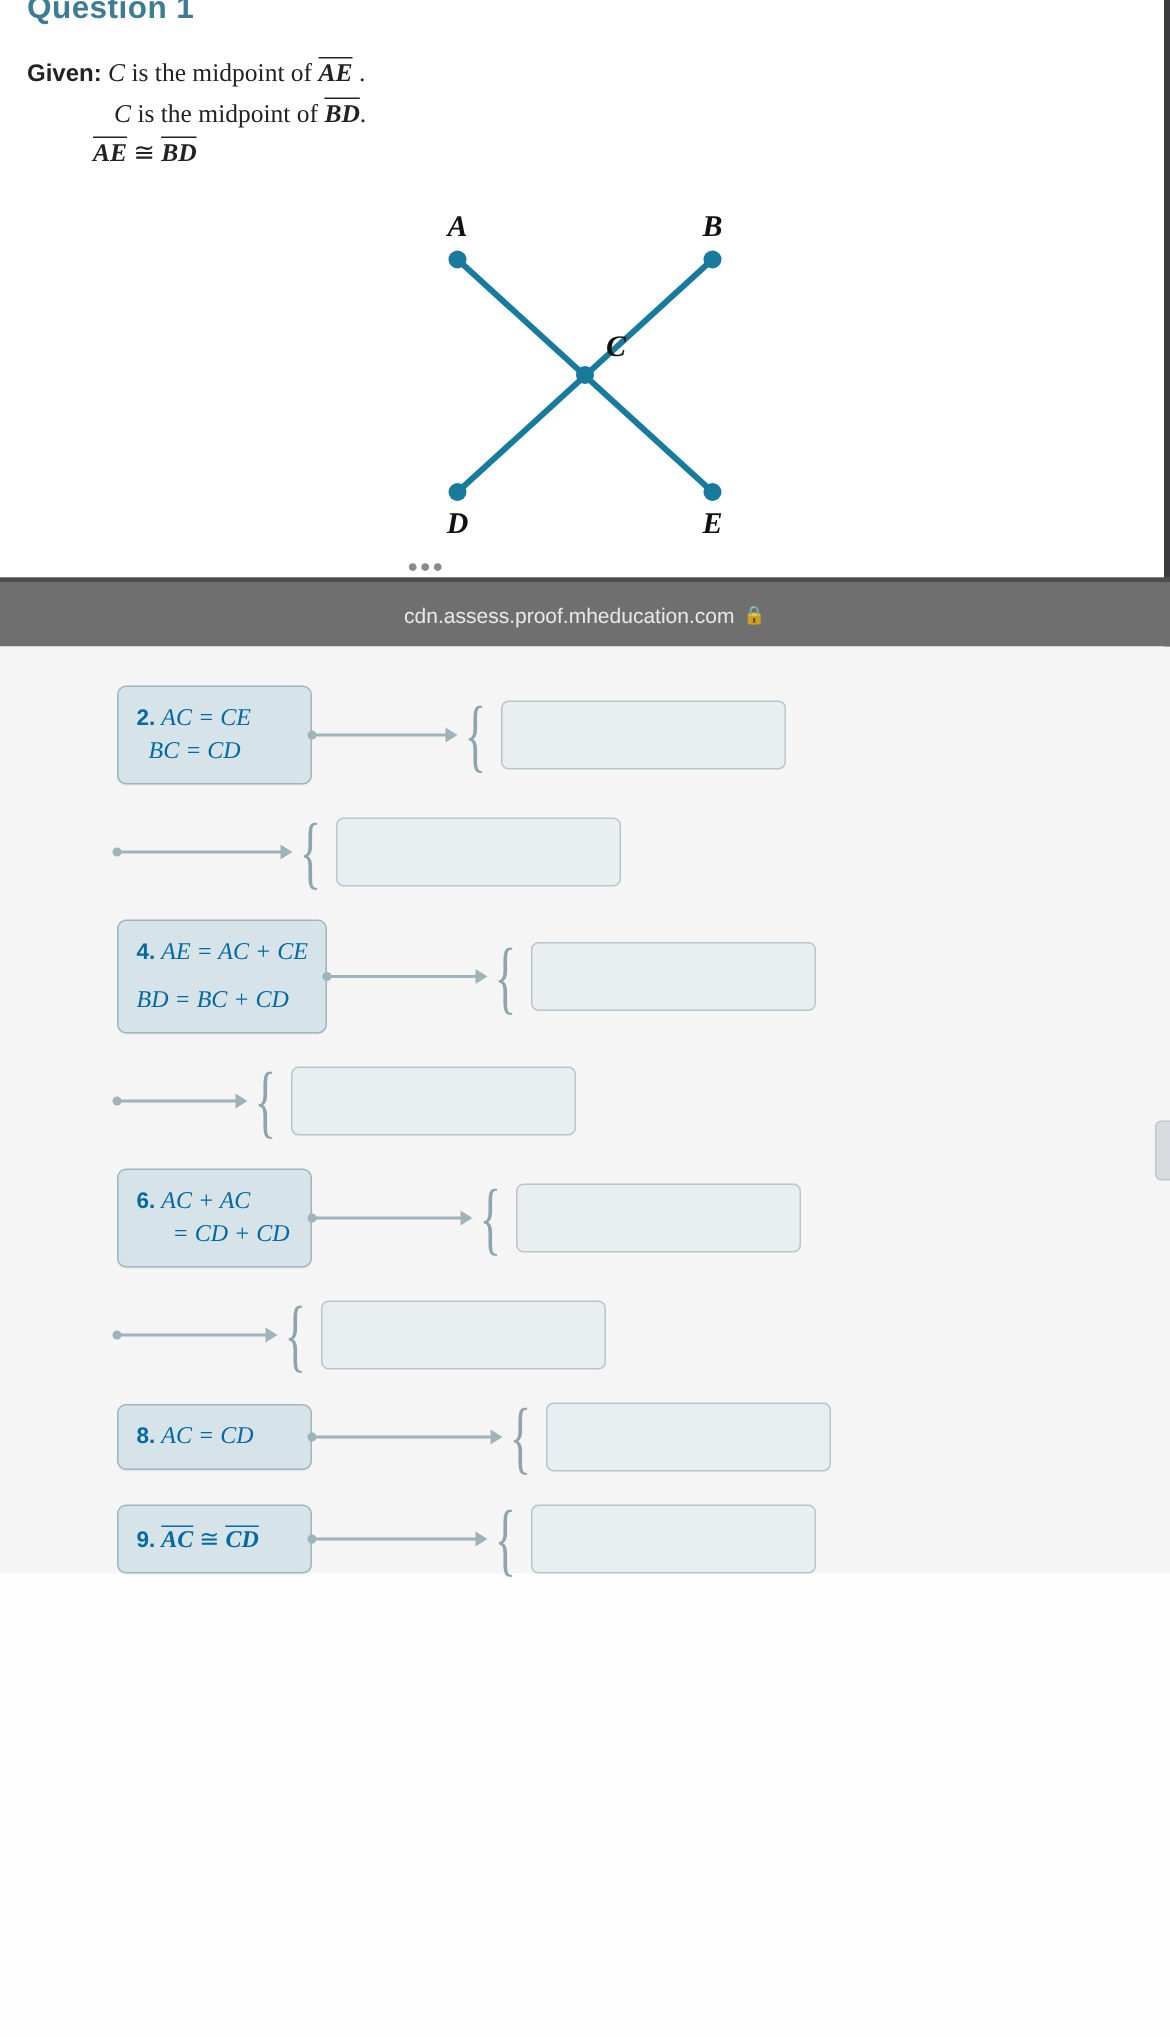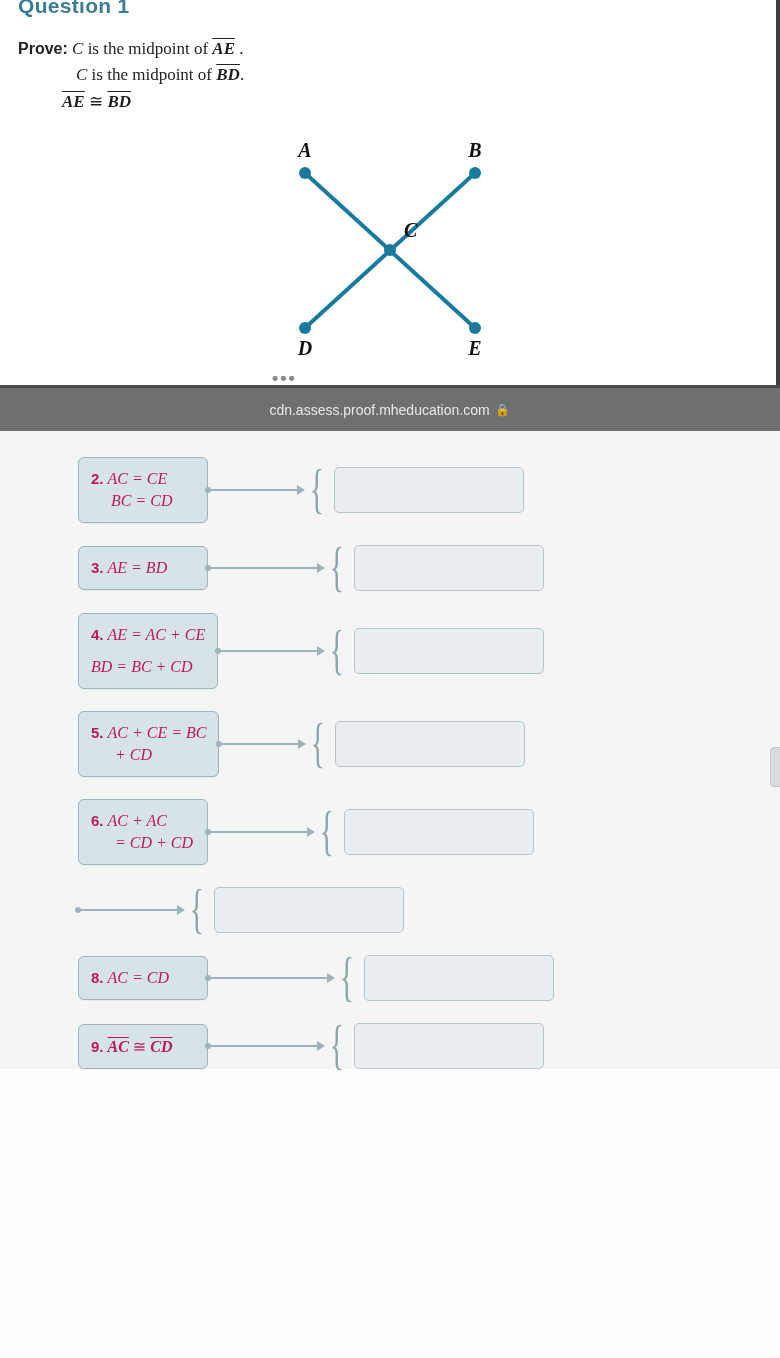--- a/index.html
+++ b/index.html
@@ -83,31 +83,31 @@
     align-items: center;
     margin-bottom: 22px;
   }
   .stmt {
     background: #d6e3e8;
     border: 1px solid #9db5bd;
     border-radius: 6px;
     padding: 12px 12px;
     font-family: "Times New Roman", serif;
     font-size: 16px;
-    color: #be185d;
+    color: #0369a1;
     min-width: 130px;
     box-shadow: 0 1px 0 rgba(0,0,0,0.04);
   }
   .stmt .num {
     font-family: Arial, Helvetica, sans-serif;
     font-weight: 700;
     font-size: 15px;
   }
   .stmt .line2 {
-    margin-left: 20px;
+    margin-left: 8px;
     margin-top: 4px;
   }
   .conn {
     height: 2px;
     background: #9fb3ba;
     flex: 0 0 auto;
     position: relative;
   }
   .conn::before {
     content: "";
@@ -164,21 +164,21 @@
 <body>
 
 <div class="right-edge"></div>
 
 <div class="upper">
   <div class="qtitle">Question 1</div>
 
 
   <div class="given-block">
     <div>
-      <span class="lbl">Prove:</span>
+      <span class="lbl">Given:</span>
       <span class="italic">C</span><span> is the midpoint of </span><span class="italic overline">AE</span><span> .</span>
     </div>
     <div class="ind">
       <span class="italic">C</span><span> is the midpoint of </span><span class="italic overline">BD</span><span>.</span>
     </div>
     <div class="ind2">
       <span class="italic overline">AE</span><span> ≅ </span><span class="italic overline">BD</span>
     </div>
   </div>
 
@@ -207,33 +207,31 @@
 <div class="lower">
   <div class="side-tab"></div>
   <div id="rows">
       <div class="row">
         <div class="stmt"><span class="num">2.</span> <span class="italic">AC = CE</span><div class="line2 italic">BC = CD</div></div>
         <div class="conn" style="width: 90px;"></div>
         <div class="brace">{</div>
         <div class="dropzone"></div>
       </div>
       <div class="row">
-        <div class="stmt"><span class="num">3.</span> <span class="italic">AE = BD</span></div>
         <div class="conn" style="width: 110px;"></div>
         <div class="brace">{</div>
         <div class="dropzone"></div>
       </div>
       <div class="row">
         <div class="stmt"><span class="num">4.</span> <span class="italic">AE = AC + CE</span><div class="italic" style="margin-top:14px">BD = BC + CD</div></div>
         <div class="conn" style="width: 100px;"></div>
         <div class="brace">{</div>
         <div class="dropzone"></div>
       </div>
       <div class="row">
-        <div class="stmt"><span class="num">5.</span> <span class="italic">AC + CE = BC</span><div class="line2 italic" style="margin-left:24px">+ CD</div></div>
         <div class="conn" style="width: 80px;"></div>
         <div class="brace">{</div>
         <div class="dropzone"></div>
       </div>
       <div class="row">
         <div class="stmt"><span class="num">6.</span> <span class="italic">AC + AC</span><div class="line2 italic" style="margin-left:24px">= CD + CD</div></div>
         <div class="conn" style="width: 100px;"></div>
         <div class="brace">{</div>
         <div class="dropzone"></div>
       </div>

